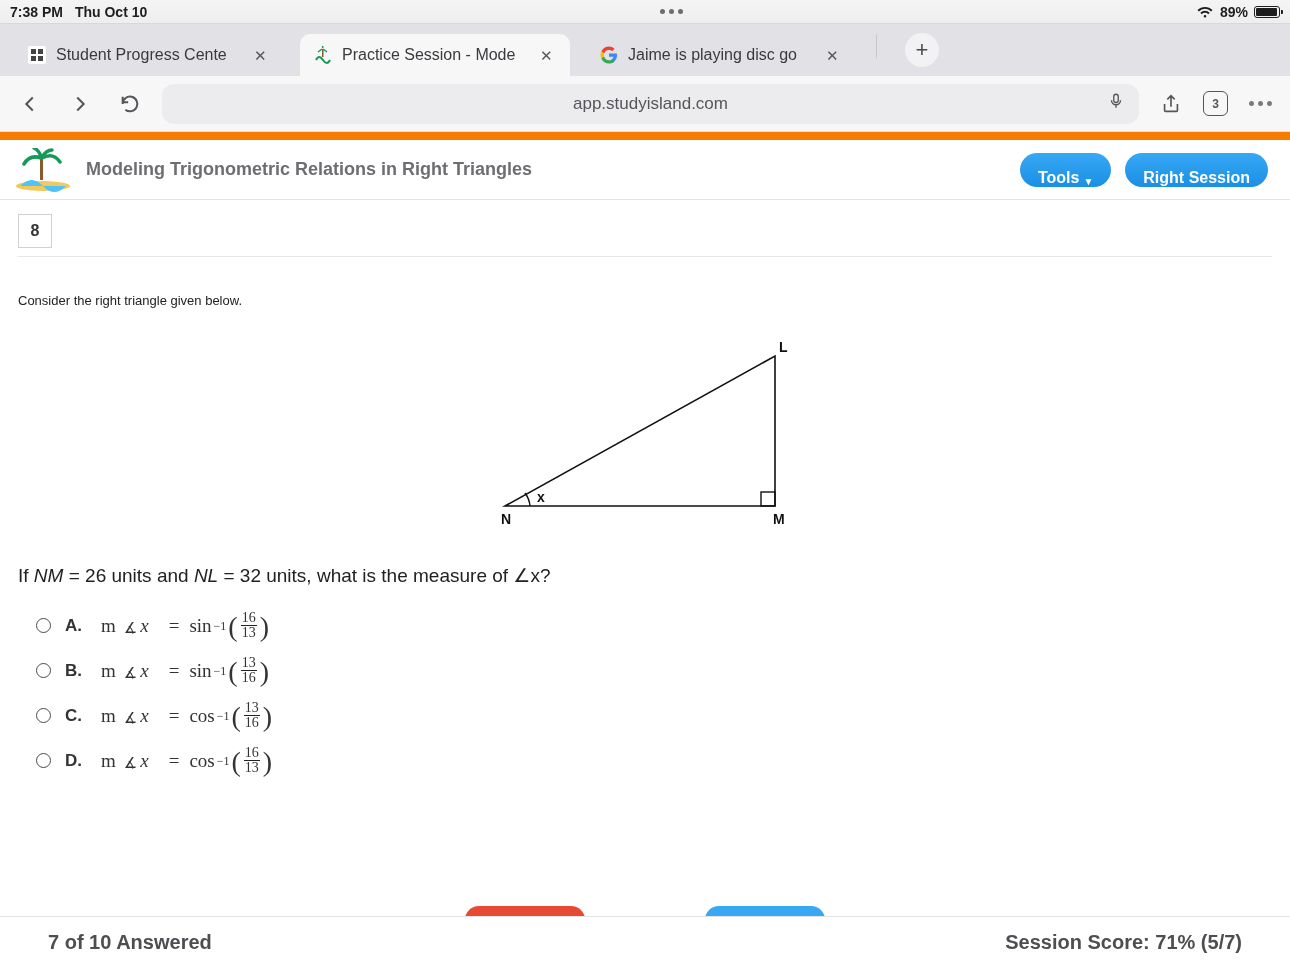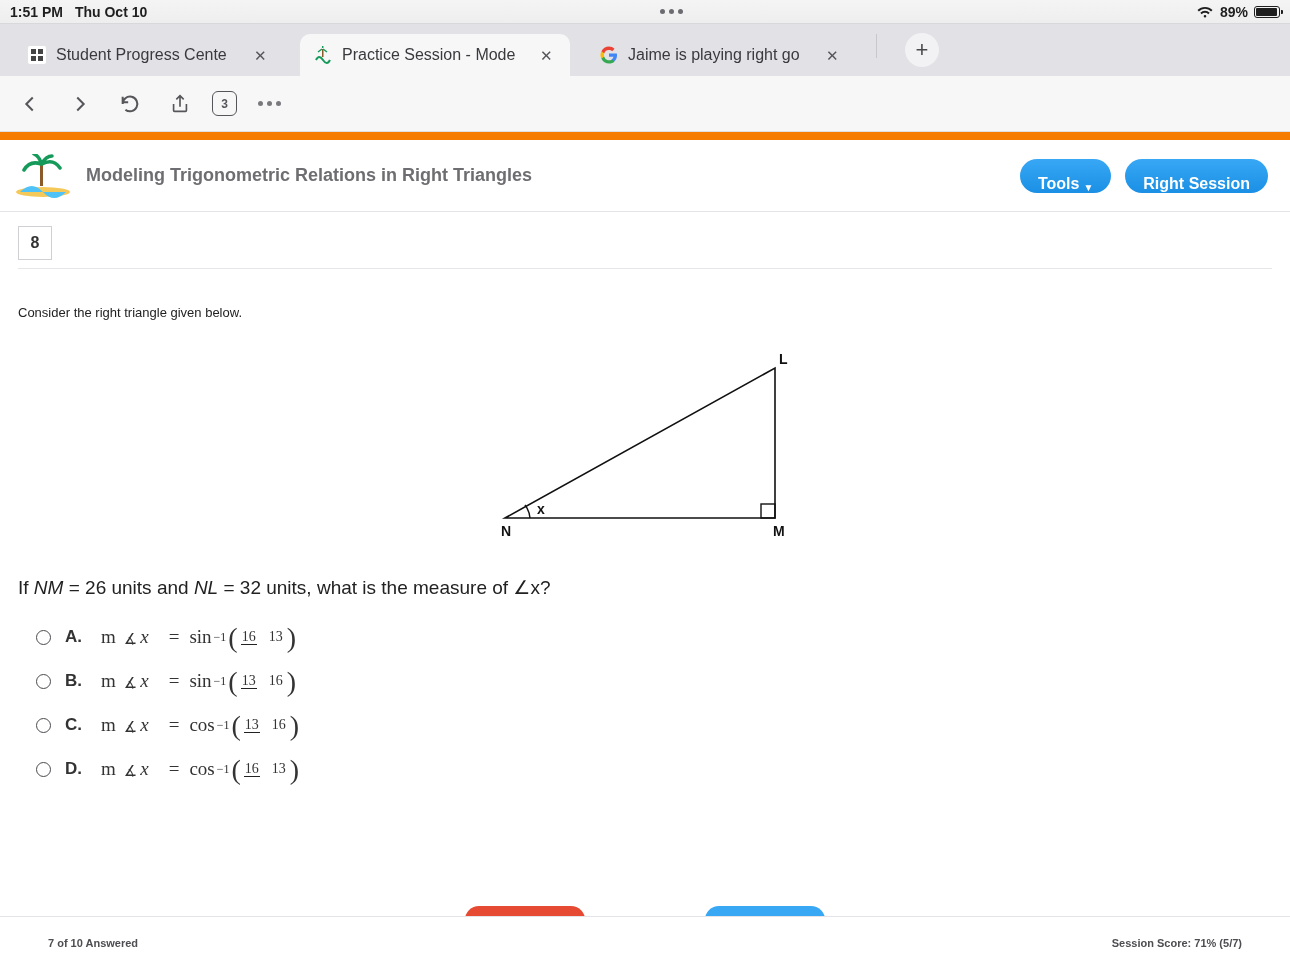--- a/index.html
+++ b/index.html
@@ -27,21 +27,21 @@
   .tool-btn { width:36px; height:36px; display:flex; align-items:center; justify-content:center; color:#56565a; }
   .tool-btn svg { width:22px; height:22px; stroke:#56565a; }
   .omni { flex:1; height:40px; background:#ececef; border-radius:12px; display:flex; align-items:center; justify-content:center; font-size:17px; color:#56565a; position:relative; }
   .omni .mic { position:absolute; right:14px; }
   .tabs-count { width:25px; height:25px; border:1.8px solid #56565a; border-radius:6px; display:flex; align-items:center; justify-content:center; font-size:12px; font-weight:600; color:#56565a; }
   .dots3 { display:flex; gap:4px; }
   .dots3 span { width:5px; height:5px; border-radius:50%; background:#7a7a7e; }
   
   .orange-bar { height:8px; background:#f57c00; }
   
-  .app-header { height:72px; display:flex; align-items:center; padding:0 22px 0 14px; border-bottom:1px solid #e4e4e7; gap:14px; background:#fff; }
+  .app-header { height:60px; display:flex; align-items:center; padding:0 22px 0 14px; border-bottom:1px solid #e4e4e7; gap:14px; background:#fff; }
   .logo { width:58px; height:44px; position:relative; }
   .app-title { font-size:18px; font-weight:700; color:#6e6e72; flex:1; }
   .pill { height:34px; padding:0 18px; border-radius:18px; background:linear-gradient(#38a8f5,#1a8fe4); color:#fff; font-size:16px; font-weight:600; display:flex; align-items:flex-end; gap:4px; }
   .pill .caret { font-size:10px; }
   
   .content { padding:14px 18px 0; }
   .qnum { display:inline-block; width:34px; height:34px; border:1px solid #d0d0d4; display:flex; align-items:center; justify-content:center; font-size:16px; font-weight:700; margin-bottom:8px; }
   .rule { border:0; border-top:1px solid #e6e6e9; margin-bottom:36px; }
   .prompt { font-size:13px; margin-bottom:18px; color:#222; }
   .triangle-wrap { width:100%; display:flex; justify-content:center; margin:14px 0 28px; }
@@ -50,39 +50,39 @@
   .options { display:flex; flex-direction:column; gap:16px; padding-left:18px; }
   .opt { display:flex; align-items:center; gap:14px; font-size:17px; }
   .radio { width:15px; height:15px; border:1.6px solid #4b4b50; border-radius:50%; flex:0 0 15px; }
   .opt-label { font-weight:700; width:22px; }
   .math { font-family:"Cambria Math","Times New Roman",serif; font-size:19px; display:flex; align-items:center; gap:2px; }
   .math .m { font-style:normal; margin-right:6px; }
   .math .ang { font-size:15px; position:relative; top:2px; margin-right:1px; }
   .math .var { font-style:italic; margin-right:10px; }
   .math .eq { margin:0 8px; }
   .math sup { font-size:12px; vertical-align:super; line-height:0; }
-  .frac { display:inline-flex; flex-direction:row; line-height:1; font-size:14px; margin:0 1px; position:relative; top:0;gap:11px; }
+  .frac { display:inline-flex; flex-direction:column; line-height:1; font-size:14px; margin:0 1px; position:relative; top:0; }
   .frac .n { border-bottom:1.2px solid #222; padding:0 1px; }
   .frac .d { padding:0 1px; }
   .paren { font-size:28px; line-height:1; position:relative; top:1px; font-family:"Times New Roman",serif; }
   
-  .footer { position:fixed; bottom:0; left:0; right:0; height:52px; background:#fff; border-top:1px solid #e4e4e8; display:flex; align-items:center; padding:0 48px; font-size:11px; font-weight:700; color:#4e4e52; }
+  .footer { position:fixed; bottom:0; left:0; right:0; height:52px; background:#fff; border-top:1px solid #e4e4e8; display:flex; align-items:center; padding:0 48px; font-size:20px; font-weight:700; color:#4e4e52; }
   .footer .score { margin-left:auto; }
   
   .peek { position:fixed; bottom:48px; left:50%; transform:translateX(-50%); display:flex; gap:120px; }
   .peek div { width:120px; height:14px; border-radius:14px 14px 0 0; }
   .peek .red { background:#e64a33; }
   .peek .blue { background:#38a8f5; }
 </style>
 </head>
 <body>
 
 <div class="status-bar">
   <div class="status-left">
-    <span>1:51 PM</span>
+    <span>7:38 PM</span>
     <span>Thu Oct 10</span>
   </div>
   <div class="status-center">
     <span class="dot"></span>
       <span class="dot"></span>
       <span class="dot"></span>
   </div>
   <div class="status-right">
     <svg width="18" height="14" viewBox="0 0 18 14">
         <path d="M9 12.5a1.3 1.3 0 100-2.6 1.3 1.3 0 000 2.6zM4.3 7.8a6.6 6.6 0 019.4 0l-1.4 1.4a4.6 4.6 0 00-6.6 0L4.3 7.8zm-2.8-2.8a10.6 10.6 0 0115 0l-1.4 1.4a8.6 8.6 0 00-12.2 0L1.5 5z" fill="#1e1e1e"></path>
@@ -118,21 +118,21 @@
   </div>
   <div class="tab">
     <span class="favicon">
       <svg viewBox="0 0 18 18">
           <path d="M17 9.2c0-.6-.1-1.2-.2-1.7H9v3.3h4.5a3.9 3.9 0 01-1.7 2.5v2h2.7c1.6-1.5 2.5-3.6 2.5-6.1z" fill="#4285F4"></path>
           <path d="M9 17.5c2.3 0 4.2-.8 5.5-2.1l-2.7-2a5 5 0 01-7.6-2.7H1.4v2.1A8.5 8.5 0 009 17.5z" fill="#34A853"></path>
           <path d="M4.2 10.6a5 5 0 010-3.3V5.2H1.4a8.5 8.5 0 000 7.5l2.8-2.1z" fill="#FBBC05"></path>
           <path d="M9 3.9c1.2 0 2.4.4 3.2 1.3l2.4-2.4A8.1 8.1 0 009 .5 8.5 8.5 0 001.4 5.2l2.8 2.1A5 5 0 019 3.9z" fill="#EA4335"></path>
         </svg>
     </span>
-    <span class="tab-title">Jaime is playing right go</span>
+    <span class="tab-title">Jaime is playing disc go</span>
     <span class="close">✕</span>
   </div>
   <div class="tab-divider"></div>
   <div class="new-tab">+</div>
 </div>
 
 <div class="toolbar">
   <div class="tool-btn">
     <svg viewBox="0 0 24 24" fill="none" stroke-width="2.2">
         <path d="M15 5l-7 7 7 7"></path>
@@ -140,20 +140,29 @@
   </div>
   <div class="tool-btn">
     <svg viewBox="0 0 24 24" fill="none" stroke-width="2.2">
         <path d="M9 5l7 7-7 7"></path>
       </svg>
   </div>
   <div class="tool-btn">
     <svg viewBox="0 0 24 24" fill="none" stroke-width="2.2">
         <path d="M4 12a8 8 0 1 1 3 6.2M4 4v6h6"></path>
       </svg>
+  </div>
+  <div class="omni">
+    <span>app.studyisland.com</span>
+    <span class="mic">
+      <svg width="18" height="18" viewBox="0 0 24 24" fill="none" stroke="#56565a" stroke-width="1.8">
+          <rect x="9" y="3" width="6" height="11" rx="3"></rect>
+          <path d="M6 11a6 6 0 0012 0M12 17v4"></path>
+        </svg>
+    </span>
   </div>
   <div class="tool-btn">
     <svg viewBox="0 0 24 24" fill="none" stroke-width="1.8">
         <path d="M12 3v12M8 7l4-4 4 4M5 12v7a1 1 0 001 1h12a1 1 0 001-1v-7"></path>
       </svg>
   </div>
   <div class="tabs-count">
     <span>3</span>
   </div>
   <div class="tool-btn">

